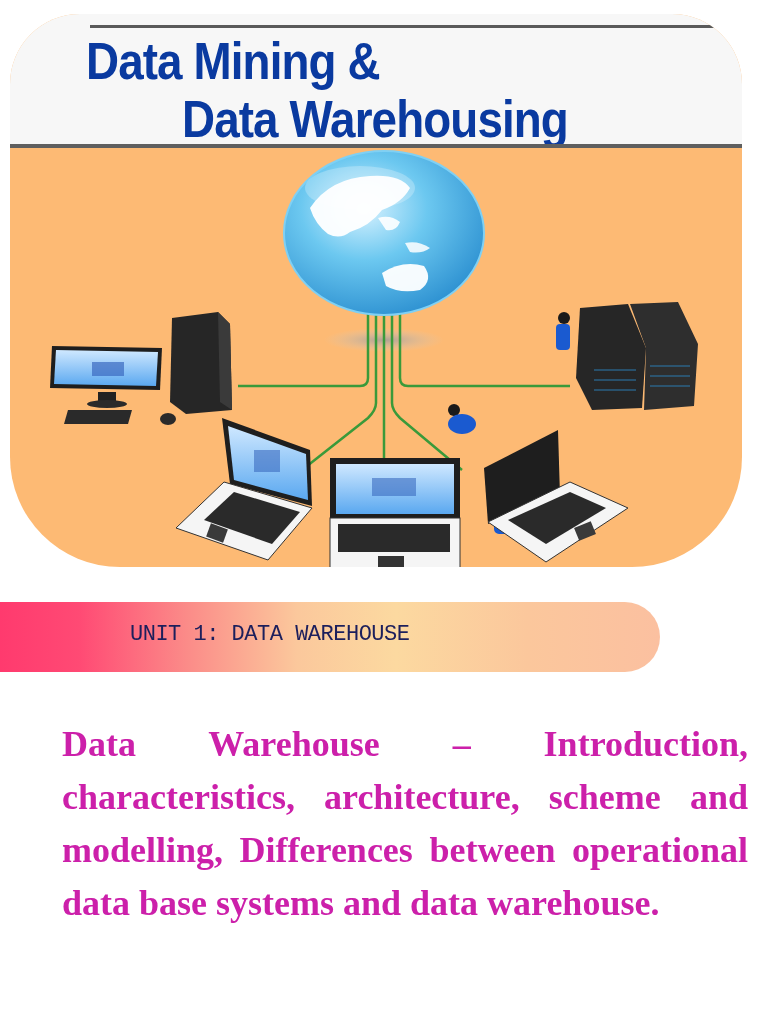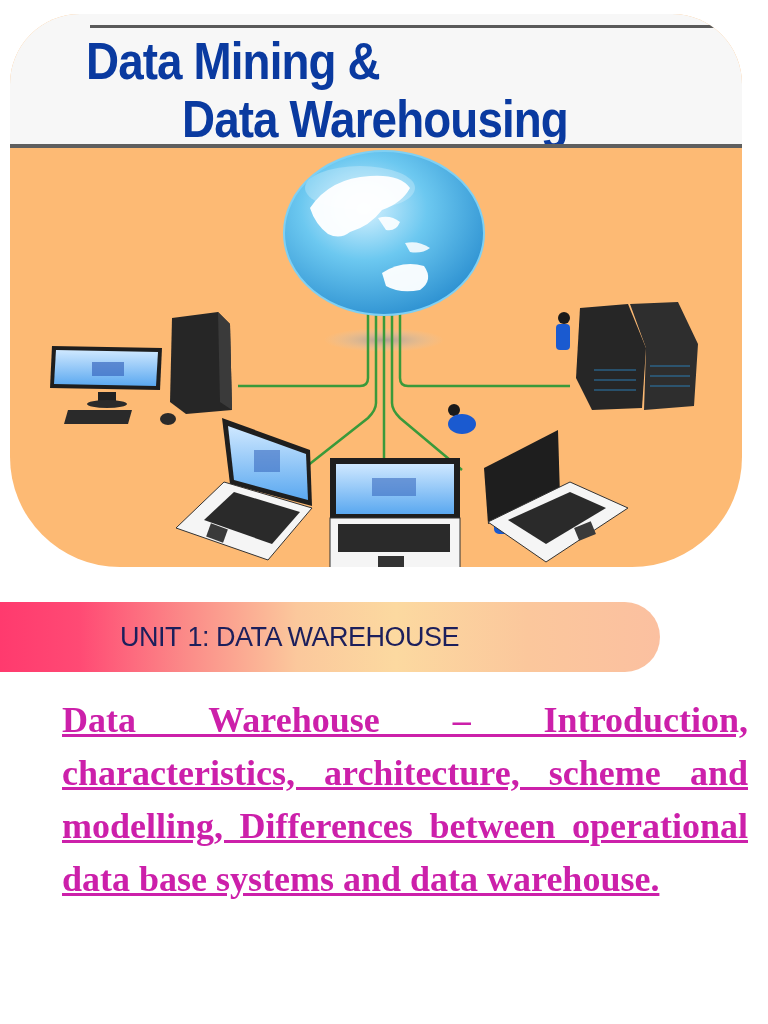--- a/index.html
+++ b/index.html
@@ -7,22 +7,22 @@
   .card { position:absolute; left:10px; top:14px; width:732px; height:553px; background:#fdba74; border-radius:70px 70px 110px 110px; overflow:hidden; }
   .card-top { position:absolute; left:0; top:0; width:100%; height:132px; background:#f7f7f7; }
   .rule-top { position:absolute; left:80px; top:11px; width:640px; height:3px; background:#5a5a5a; }
   .rule-bottom { position:absolute; left:0; top:130px; width:732px; height:4px; background:#5f5f5f; }
   .title { position:absolute; font-family:"Liberation Sans", sans-serif; font-weight:bold; color:#0a3aa0; font-size:52px; line-height:52px; letter-spacing:-1px; transform:scaleX(0.88); transform-origin:left top; white-space:nowrap; }
   .title.l1 { left:76px; top:21px; }
   .title.l2 { left:172px; top:79px; }
   .illus { position:absolute; left:0; top:134px; }
   .banner { position:absolute; left:0; top:602px; width:660px; height:70px; border-radius:0 40px 40px 0;
     background:linear-gradient(90deg,#ff3a6e 0%,#ff4a74 12%,#fb8a88 28%,#fbc89c 45%,#fcd9a0 60%,#fbc79c 80%,#fbc0a0 100%); }
-  .banner-text { position:absolute; left:120px; top:20px; font-family:Liberation Sans, sans-serif; font-size:27px; color:#1c1f5c; letter-spacing:-0.5px; white-space:nowrap; }
-  .body-text { position:absolute; left:62px; top:694px; width:686px; font-family:"Liberation Serif", serif; font-weight:bold; font-size:36px; line-height:53px; color:#cc20aa; text-align:justify; text-indent:0;text-decoration:underline; }
+  .banner-text { position:absolute; left:130px; top:20px; font-family:Liberation Mono, monospace; font-size:22px; color:#1c1f5c; letter-spacing:-0.5px; white-space:nowrap; }
+  .body-text { position:absolute; left:62px; top:718px; width:686px; font-family:"Liberation Serif", serif; font-weight:bold; font-size:36px; line-height:53px; color:#cc20aa; text-align:justify; text-indent:0; }
 </style>
 </head>
 <body>
 
 <div class="card">
   <div class="card-top"></div>
   <div class="rule-top"></div>
   <div class="title l1">Data Mining &amp;</div>
   <div class="title l2">Data Warehousing</div>
   <div class="rule-bottom"></div>

